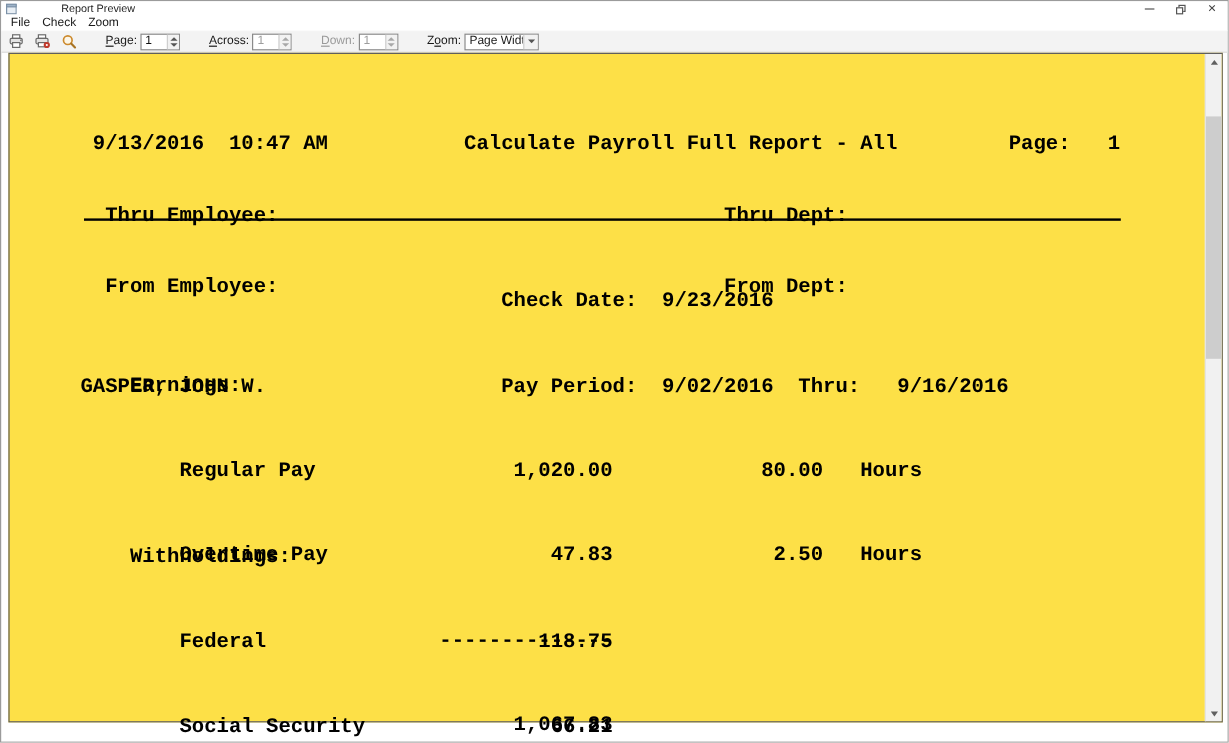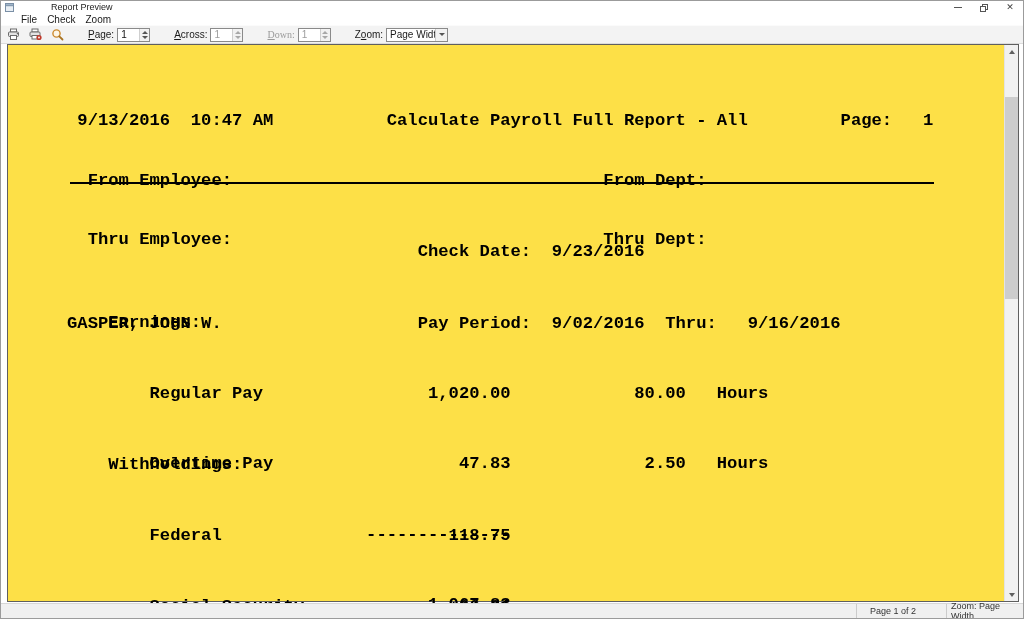--- a/index.html
+++ b/index.html
@@ -21,30 +21,30 @@
   .min-line { width:8px; height:1px; background:#555; }
   .restore-box { width:8px; height:8px; position:relative; }
   .restore-box .r1 { position:absolute; right:0; top:0; width:6px; height:6px; border:1px solid #555; }
   .restore-box .r2 { position:absolute; left:0; bottom:0; width:6px; height:6px; border:1px solid #555; background:#fff; }
   .close-x { font-size:9px; color:#444; line-height:13px; }
 
   
   .menubar { position:absolute; top:13px; left:0; right:0; height:11px;
     display:flex; align-items:center; background:#fff; font-size:10px; color:#1a1a1a; }
   .menu-item { padding:0 5px; line-height:11px; }
-  .menu-item:first-child { padding-left:20px; }
+  .menu-item:first-child { padding-left:8px; }
 
   
   .toolbar { position:absolute; top:24px; left:0; right:0; height:19px;
     background:#f3f3f3; border-top:1px solid #fbfbfb; border-bottom:1px solid #dcdcdc;
     display:flex; align-items:center; font-size:10px; color:#1a1a1a; }
   .tb-icon { width:13px; height:13px; display:inline-block; }
   .i1 { margin-left:6px; } .i2 { margin-left:9px; } .i3 { margin-left:9px; }
   .tb-label { margin-left:24px; white-space:pre; }
-  .tb-label.dim { color:#9a9a9a;font-family:Liberation Serif, serif; }
+  .tb-label.dim { color:#9a9a9a; }
   .accel { text-decoration:underline; }
   .spin { display:inline-flex; width:33px; height:14px; border:1px solid #8a8a8a;
     background:#fff; margin-left:3px; }
   .spin-val { flex:1; font-size:10px; line-height:12px; padding-left:3px; color:#111; }
   .spin.dis .spin-val { color:#9d9d9d; }
   .spin-btns { width:10px; background:#f2f2f2; border-left:1px solid #cfcfcf;
     display:flex; flex-direction:column; align-items:center; justify-content:center; gap:2px; }
   .tri-up { width:0; height:0; border-left:3px solid transparent; border-right:3px solid transparent;
     border-bottom:3px solid #555; }
   .tri-dn { width:0; height:0; border-left:3px solid transparent; border-right:3px solid transparent;
@@ -174,22 +174,22 @@
       <span class="combo-btn">
           <i class="tri-dn"></i>
         </span>
     </span>
   </div>
 
   <div class="frame">
 
     <div class="rpt rpt-header">
       <div> 9/13/2016  10:47 AM           Calculate Payroll Full Report - All         Page:   1</div>
+      <div>  Thru Employee:                                    Thru Dept:</div>
       <div>  From Employee:                                    From Dept:</div>
-      <div>  Thru Employee:                                    Thru Dept:</div>
     </div>
 
     <div class="rule"></div>
 
     <div class="rpt rpt-meta">
       <div>                                  Check Date:  9/23/2016</div>
       <div>GASPER, JOHN W.                   Pay Period:  9/02/2016  Thru:   9/16/2016</div>
     </div>
 
     <div class="rpt rpt-earn">
@@ -215,19 +215,14 @@
       <div class="sb-btn sb-up">
           <i class="sb-tri-up"></i>
         </div>
       <div class="sb-thumb"></div>
       <div class="sb-btn sb-dn">
           <i class="sb-tri-dn"></i>
         </div>
     </div>
   </div>
 
-  <div class="statusbar">
-    <div class="sb-main"></div>
-    <div class="sb-panel sb-page">Page 1 of 2</div>
-    <div class="sb-panel sb-zoom">Zoom: Page Width</div>
-  </div>
 
 </div>
 
 </body></html>

